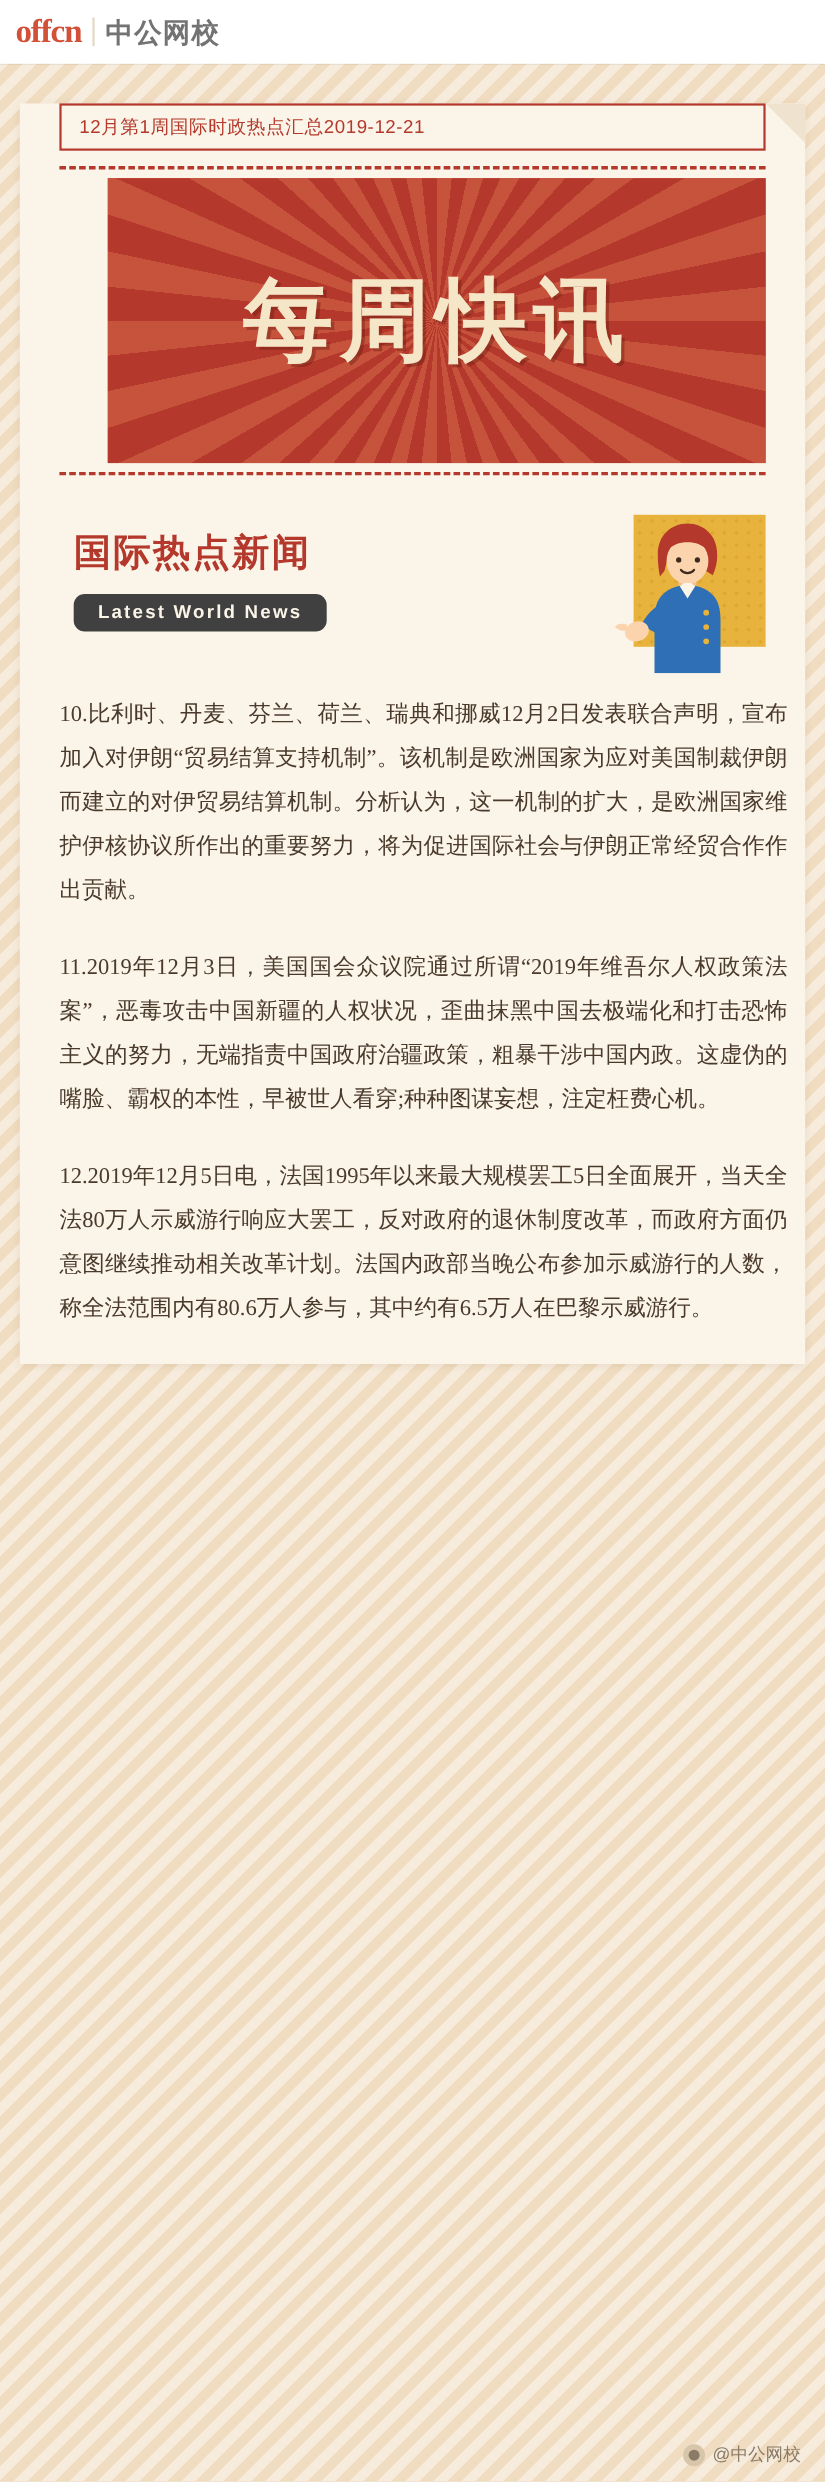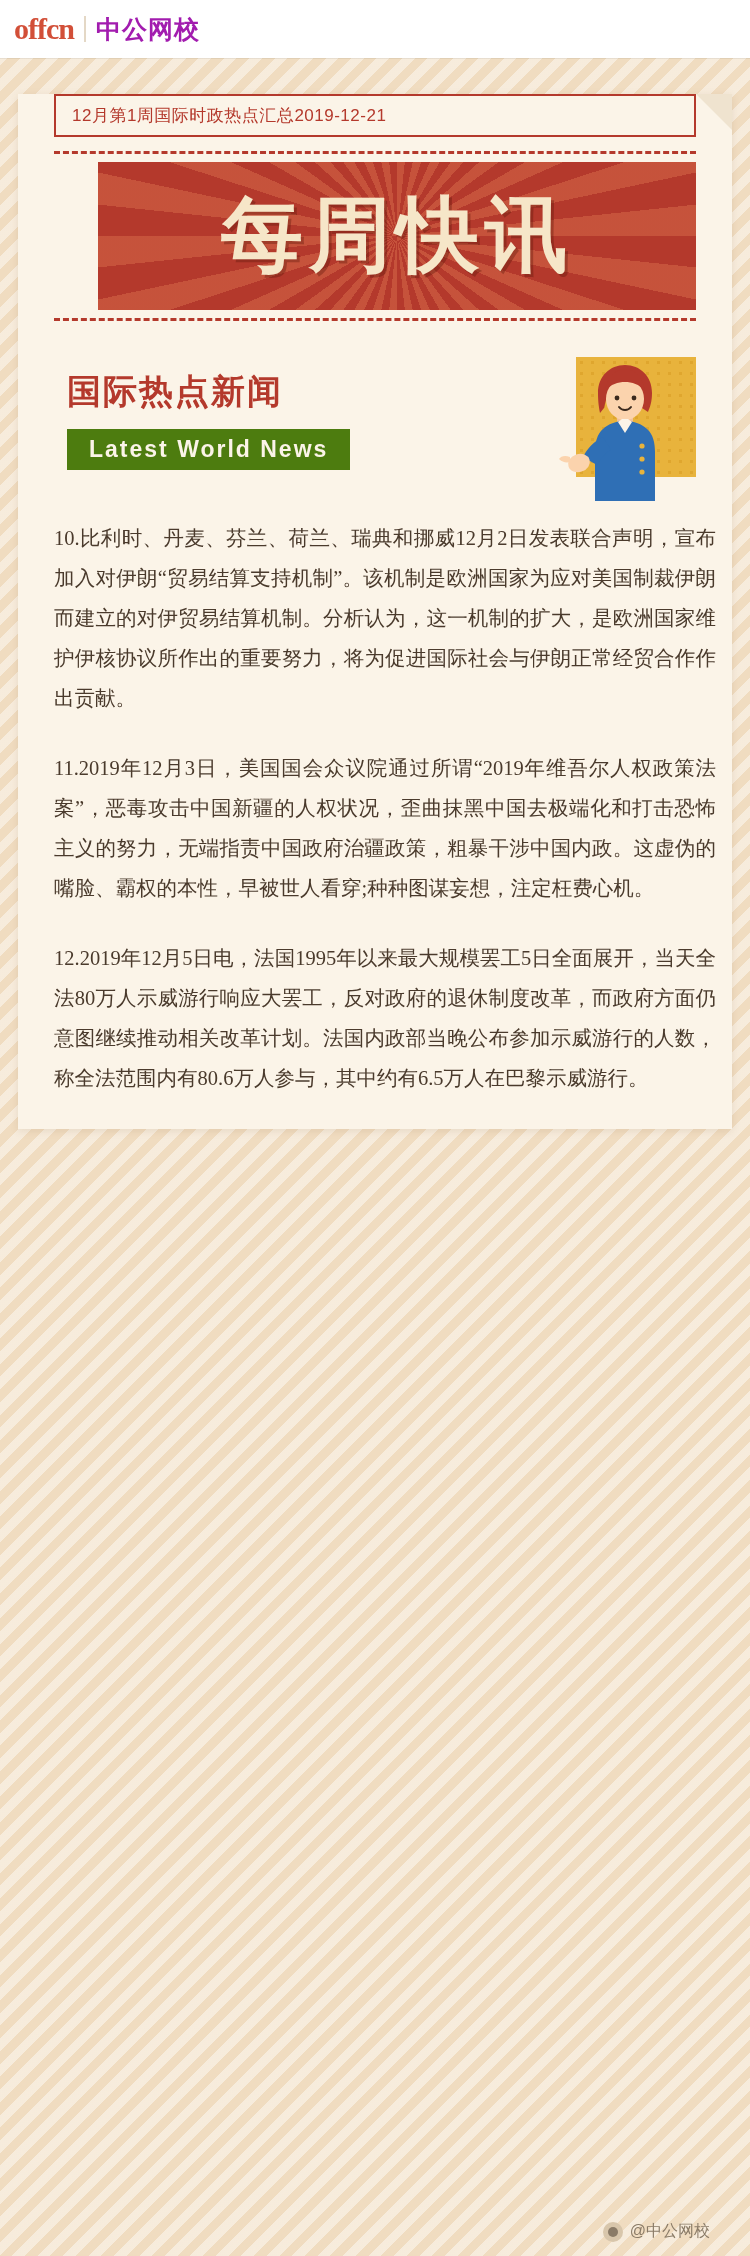--- a/index.html
+++ b/index.html
@@ -43,21 +43,21 @@
     text-align: center;
   }
   .logo-divider {
     width: 2px;
     height: 26px;
     background: #e4d8c6;
   }
   .logo-text {
     font-size: 25px;
     font-weight: bold;
-    color: #a21caf;
+    color: #737373;
     letter-spacing: 1px;
   }
 
   
   .card {
     position: relative;
     margin: 22px 18px 0 18px;
     background: #fbf4e8;
     padding: 0 0 30px 0;
     box-shadow: 0 2px 8px rgba(120,80,40,0.12);
@@ -90,21 +90,21 @@
   .banner-wrap {
     margin: 14px 36px 0 36px;
   }
   .banner-dashed-top {
     height: 0;
     border-top: 3px dashed #b4392c;
     margin-bottom: 8px;
   }
   .banner {
     position: relative;
-    height: 148px;
+    height: 259px;
     background: #b4392c;
     overflow: hidden;
     display: flex;
     align-items: center;
     justify-content: center;
     margin-left: 44px;
   }
   
   .rays {
     position: absolute;
@@ -147,27 +147,28 @@
   .section-heads { padding-top: 14px; }
   .section-cn {
     font-size: 34px;
     font-weight: bold;
     color: #b4392c;
     letter-spacing: 2px;
     font-family: "Liberation Serif", serif;
   }
   .section-en-box {
     margin-top: 14px;
-    background: #4d7c0f;
+    background: #404040;
     color: #fbf4e8;
     display: inline-block;
     padding: 7px 22px;
-    font-size: 23px;
+    font-size: 17px;
     letter-spacing: 2px;
     font-weight: bold;
+    border-radius: 10px;
   }
 
   
   .illus {
     position: relative;
     width: 150px;
     height: 150px;
     margin-top: -4px;
     flex: 0 0 auto;
   }
@@ -194,21 +195,21 @@
     line-height: 1.95;
     text-align: justify;
     font-family: "Liberation Serif", serif;
   }
   .body p { margin-bottom: 30px; }
   .body p:last-child { margin-bottom: 0; }
 
   
   .footer {
     position: absolute;
-    right: 40px;
+    right: 22px;
     bottom: 14px;
     display: flex;
     align-items: center;
     gap: 7px;
     color: #8a7b67;
     font-size: 16px;
   }
   .weibo-eye {
     width: 20px; height: 20px;
     border-radius: 50%;

